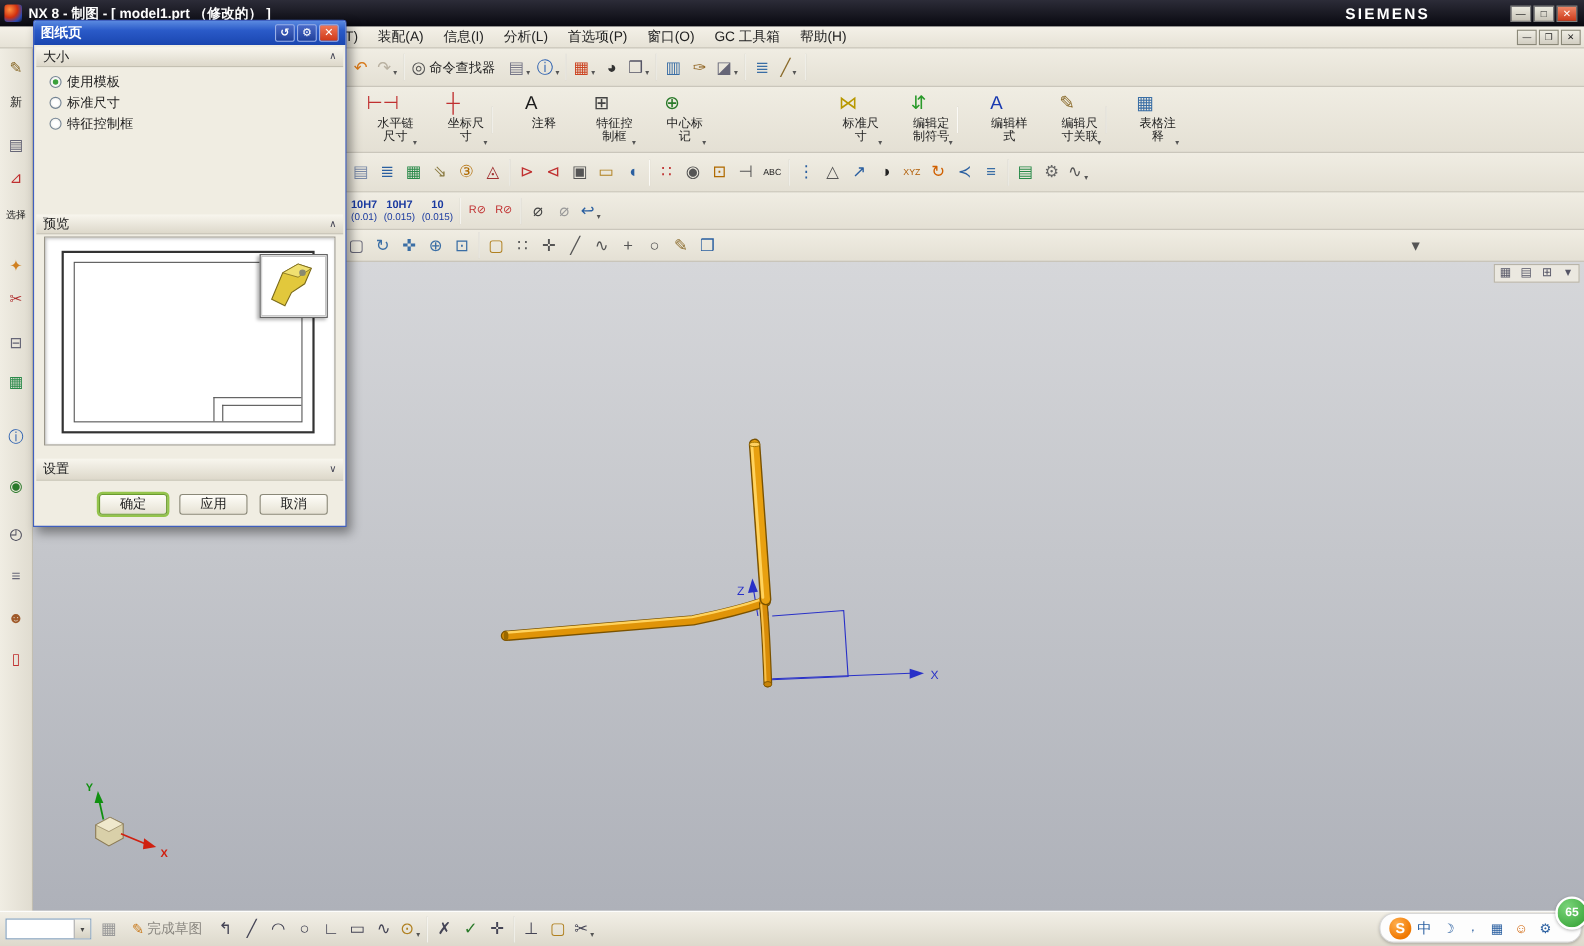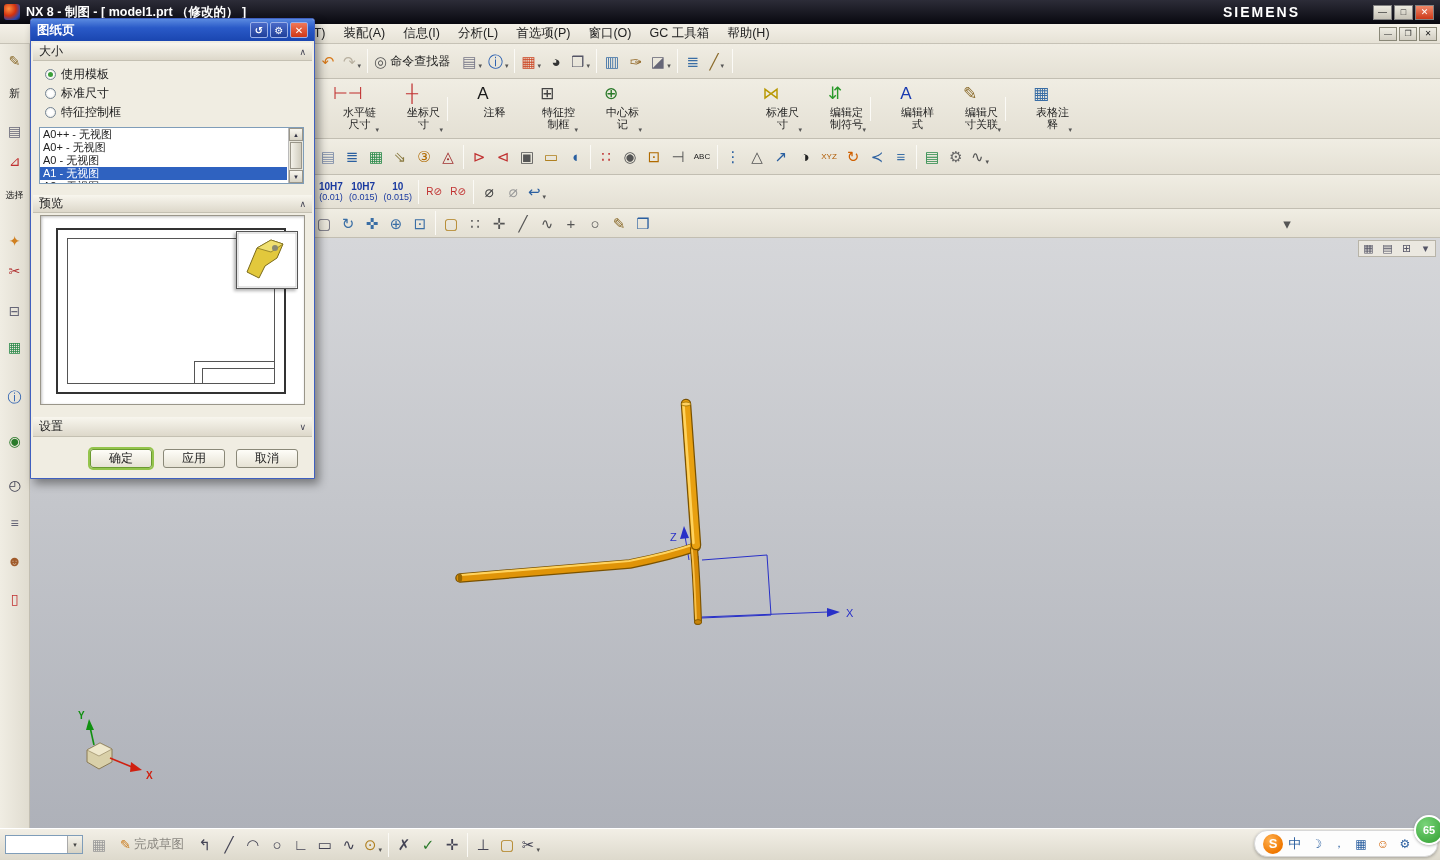--- a/index.html
+++ b/index.html
@@ -656,32 +656,20 @@
       </label>
       <label class="radio-row">
         <span class="radio"></span>
         <span>标准尺寸</span>
       </label>
       <label class="radio-row">
         <span class="radio"></span>
         <span>特征控制框</span>
       </label>
     </div>
-    <div class="listbox">
-      <div class="lrow">A0++ - 无视图</div>
-      <div class="lrow">A0+ - 无视图</div>
-      <div class="lrow">A0 - 无视图</div>
-      <div class="lrow sel">A1 - 无视图</div>
-      <div class="lrow">A2 - 无视图</div>
-      <div class="vscroll">
-        <span class="sarr">▲</span>
-        <span class="sthumb"></span>
-        <span class="sarr">▼</span>
-      </div>
-    </div>
     <div class="sec" style="top:154px">
       <span>预览</span>
       <span class="chev">∧</span>
     </div>
     <div class="preview-panel">
       <div class="sheet-outer">
         <div class="sheet-inner"></div>
         <div class="tblock">
             <div class="tblock2"></div>
           </div>

